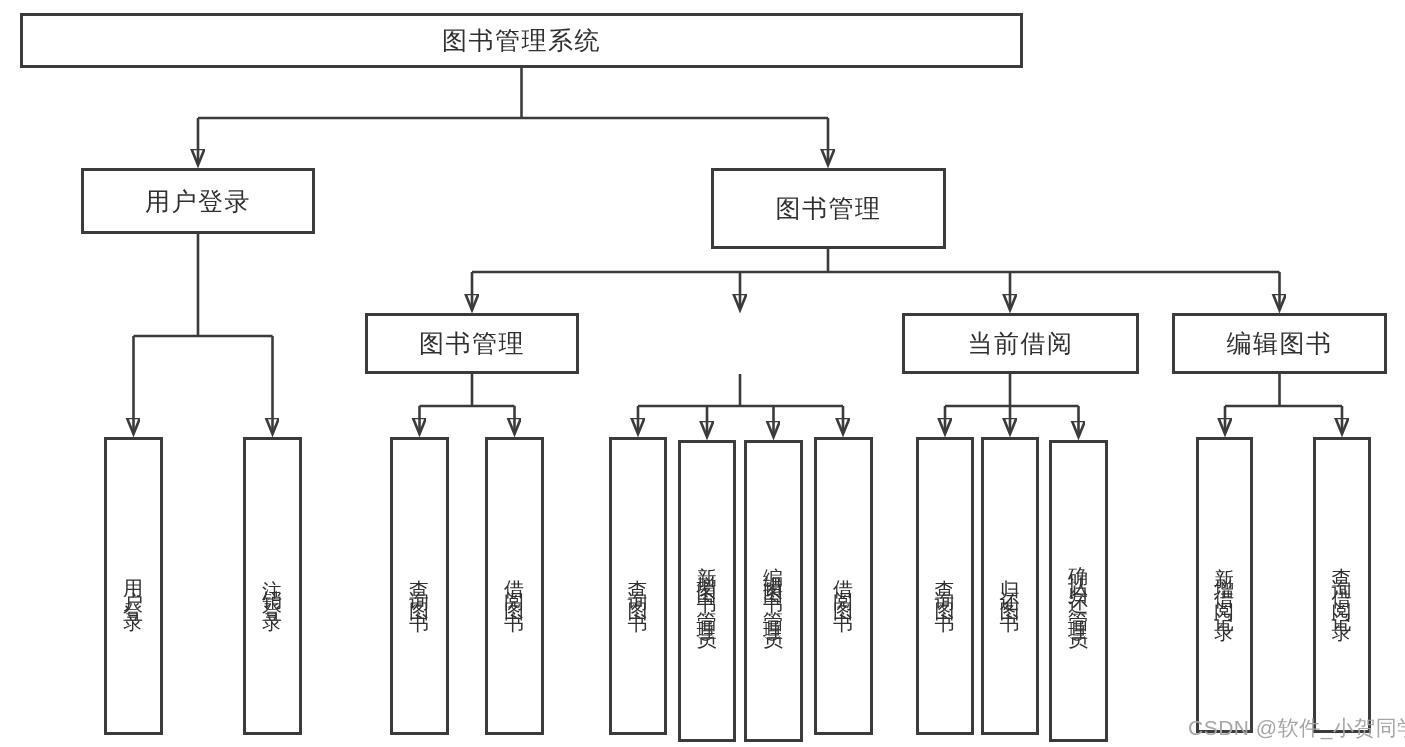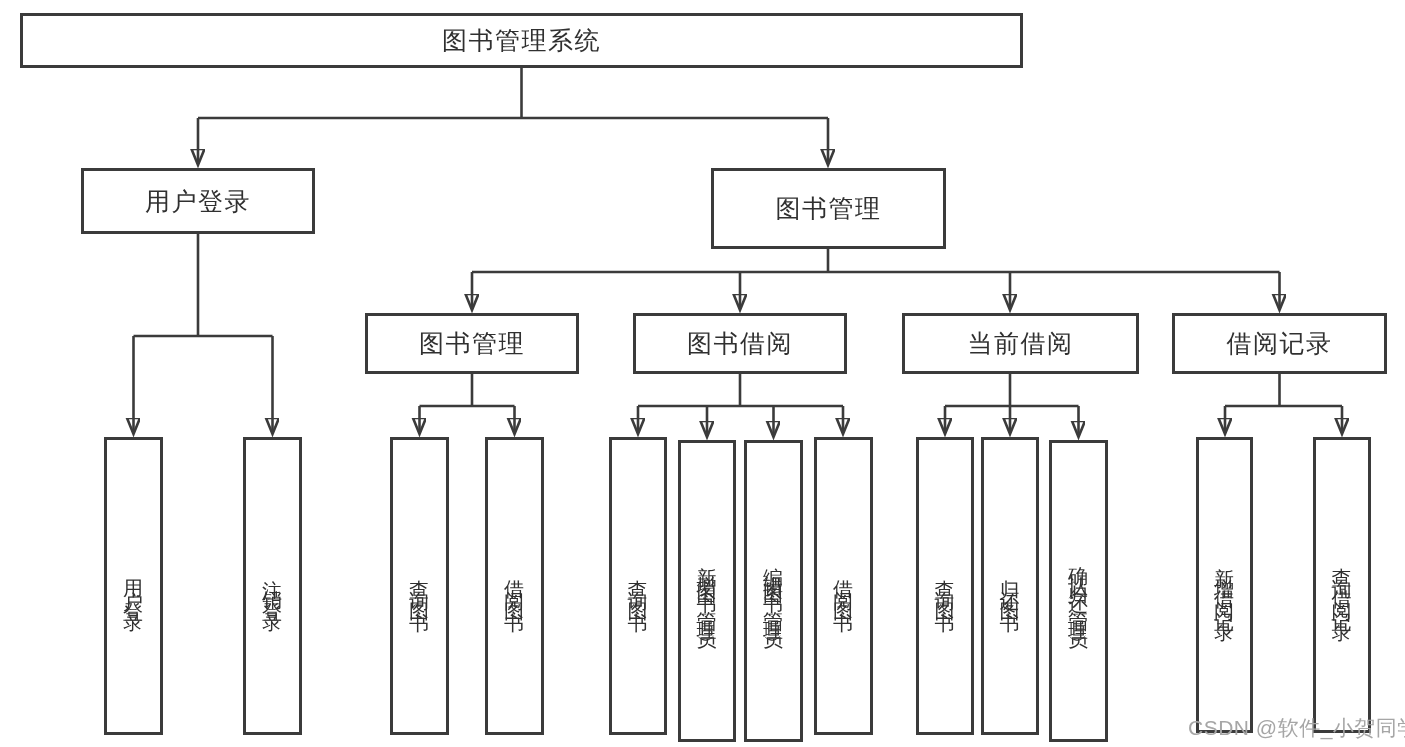--- a/index.html
+++ b/index.html
@@ -116,23 +116,22 @@
     <line x1="1225" y1="406" x2="1225" y2="433" marker-end="url(#arrow)"></line>
     <line x1="1342" y1="406" x2="1342" y2="433" marker-end="url(#arrow)"></line>
   </svg>
 
   <div class="node hbox" style="left:20px; top:13px; width:1003px; height:55px;">图书管理系统</div>
 
   <div class="node hbox" style="left:81px; top:168px; width:234px; height:66px;">用户登录</div>
   <div class="node hbox" style="left:711px; top:168px; width:235px; height:81px;">图书管理</div>
 
   <div class="node hbox" style="left:365px; top:313px; width:214px; height:61px;">图书管理</div>
-  <div class="node hbox" style="left:633px; top:313px; width:214px; height:61px;">图书借阅</div>
   <div class="node hbox" style="left:902px; top:313px; width:237px; height:61px;">当前借阅</div>
-  <div class="node hbox" style="left:1172px; top:313px; width:215px; height:61px;">借阅记录</div>
+  <div class="node hbox" style="left:1172px; top:313px; width:215px; height:61px;">编辑图书</div>
 
   <div class="node vbox" style="left:104px; top:437px; width:59px; height:298px;">
     <span>用户登录</span>
   </div>
   <div class="node vbox" style="left:243px; top:437px; width:59px; height:298px;">
     <span>注销登录</span>
   </div>
 
   <div class="node vbox" style="left:390px; top:437px; width:59px; height:298px;">
     <span>查询图书</span>

